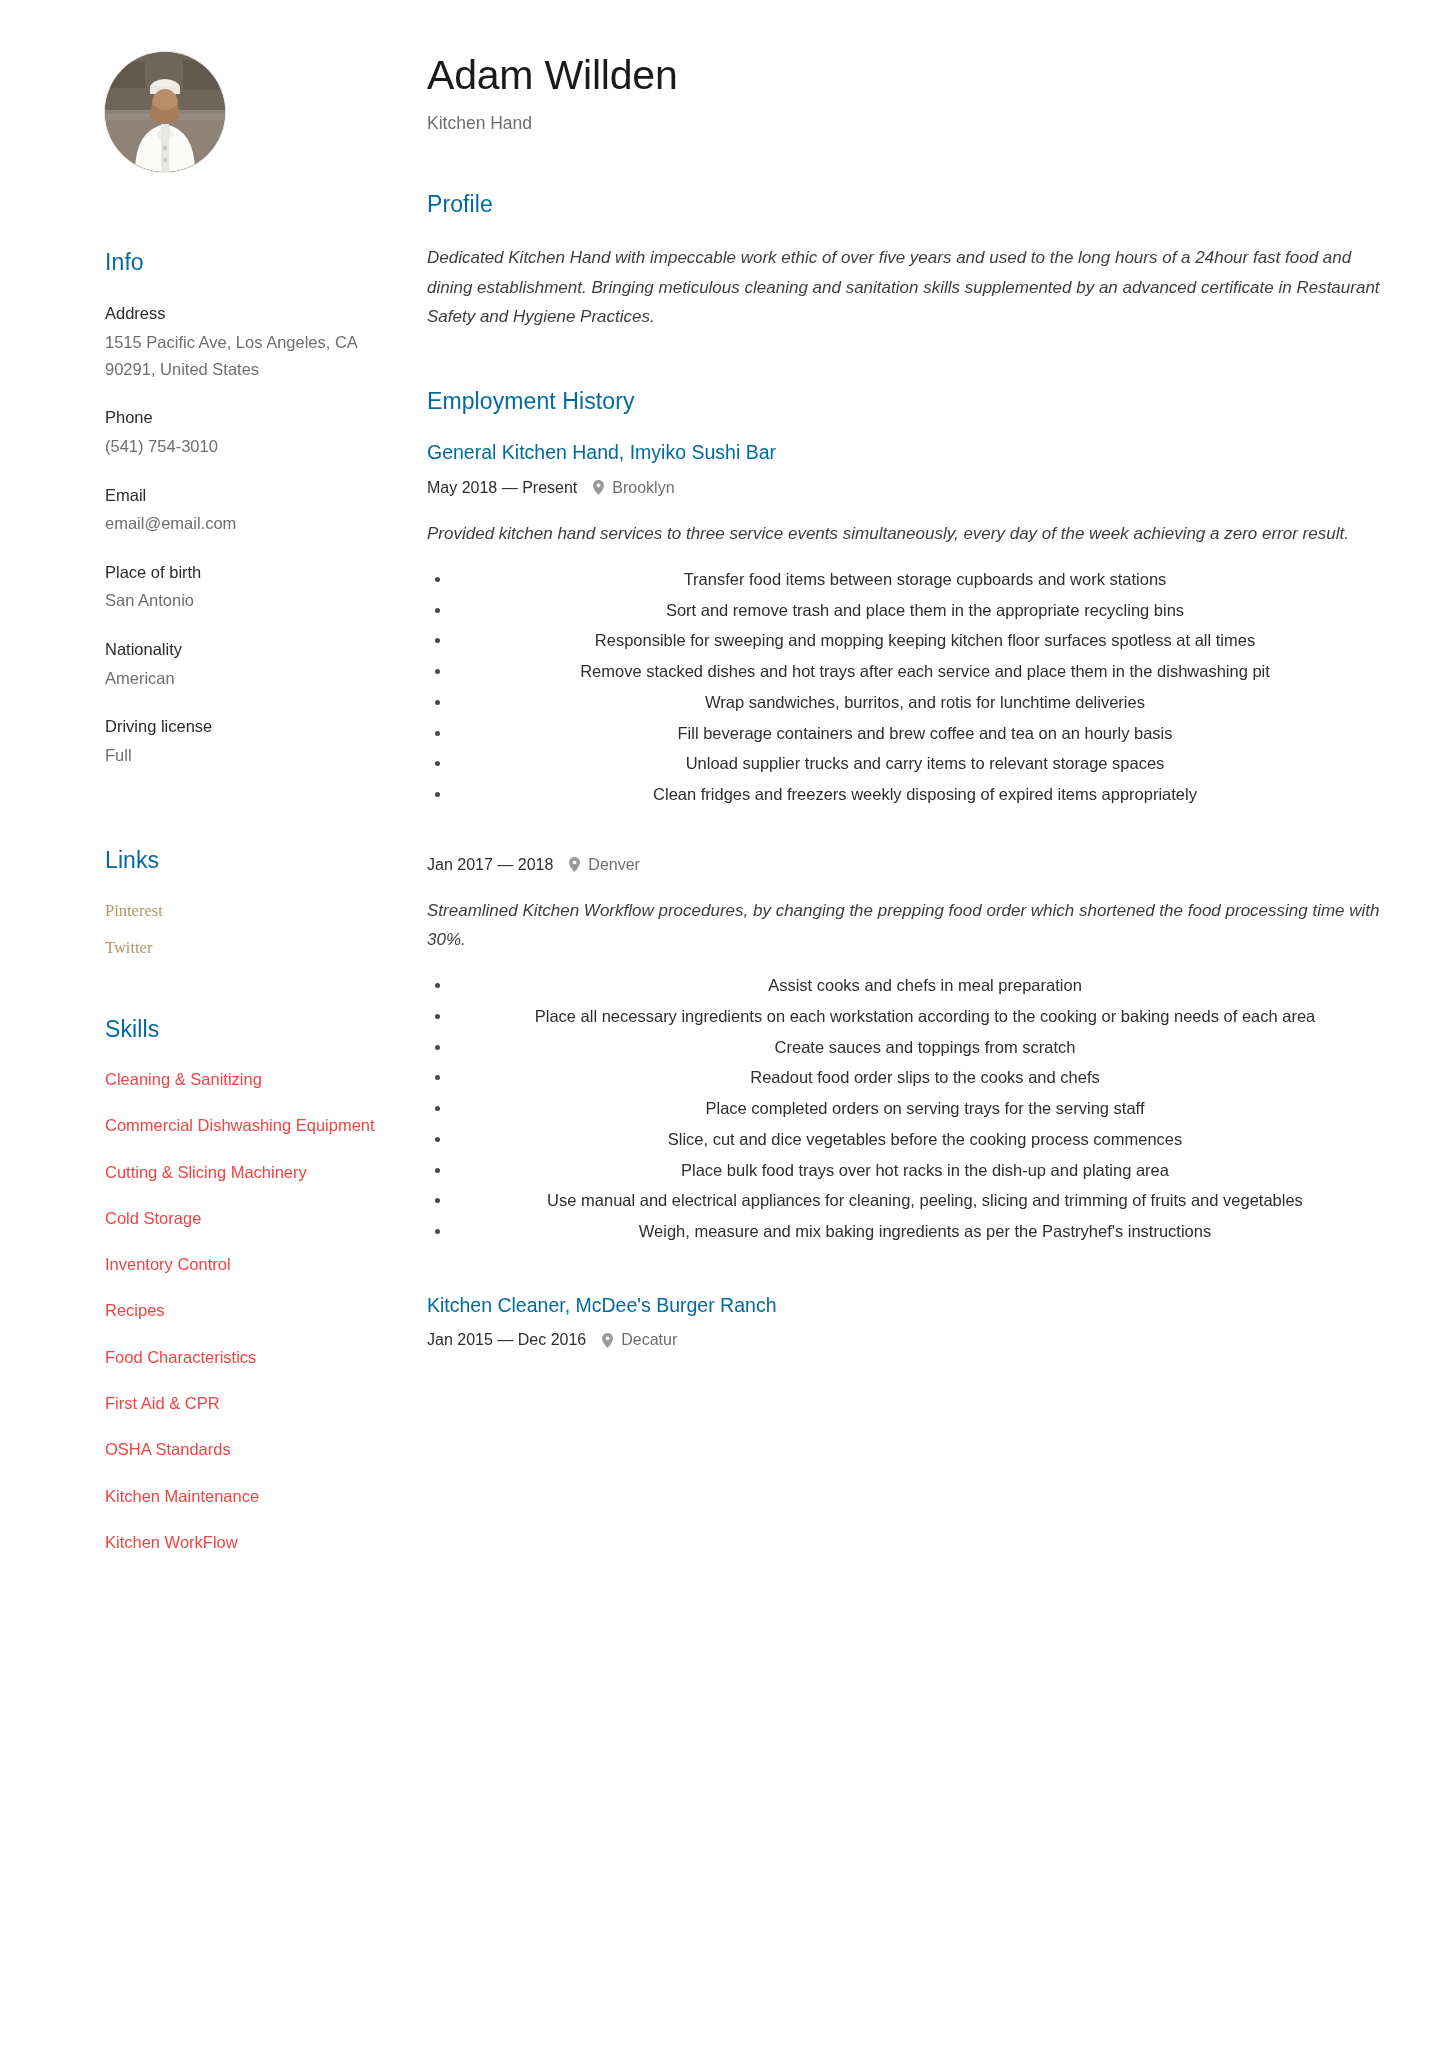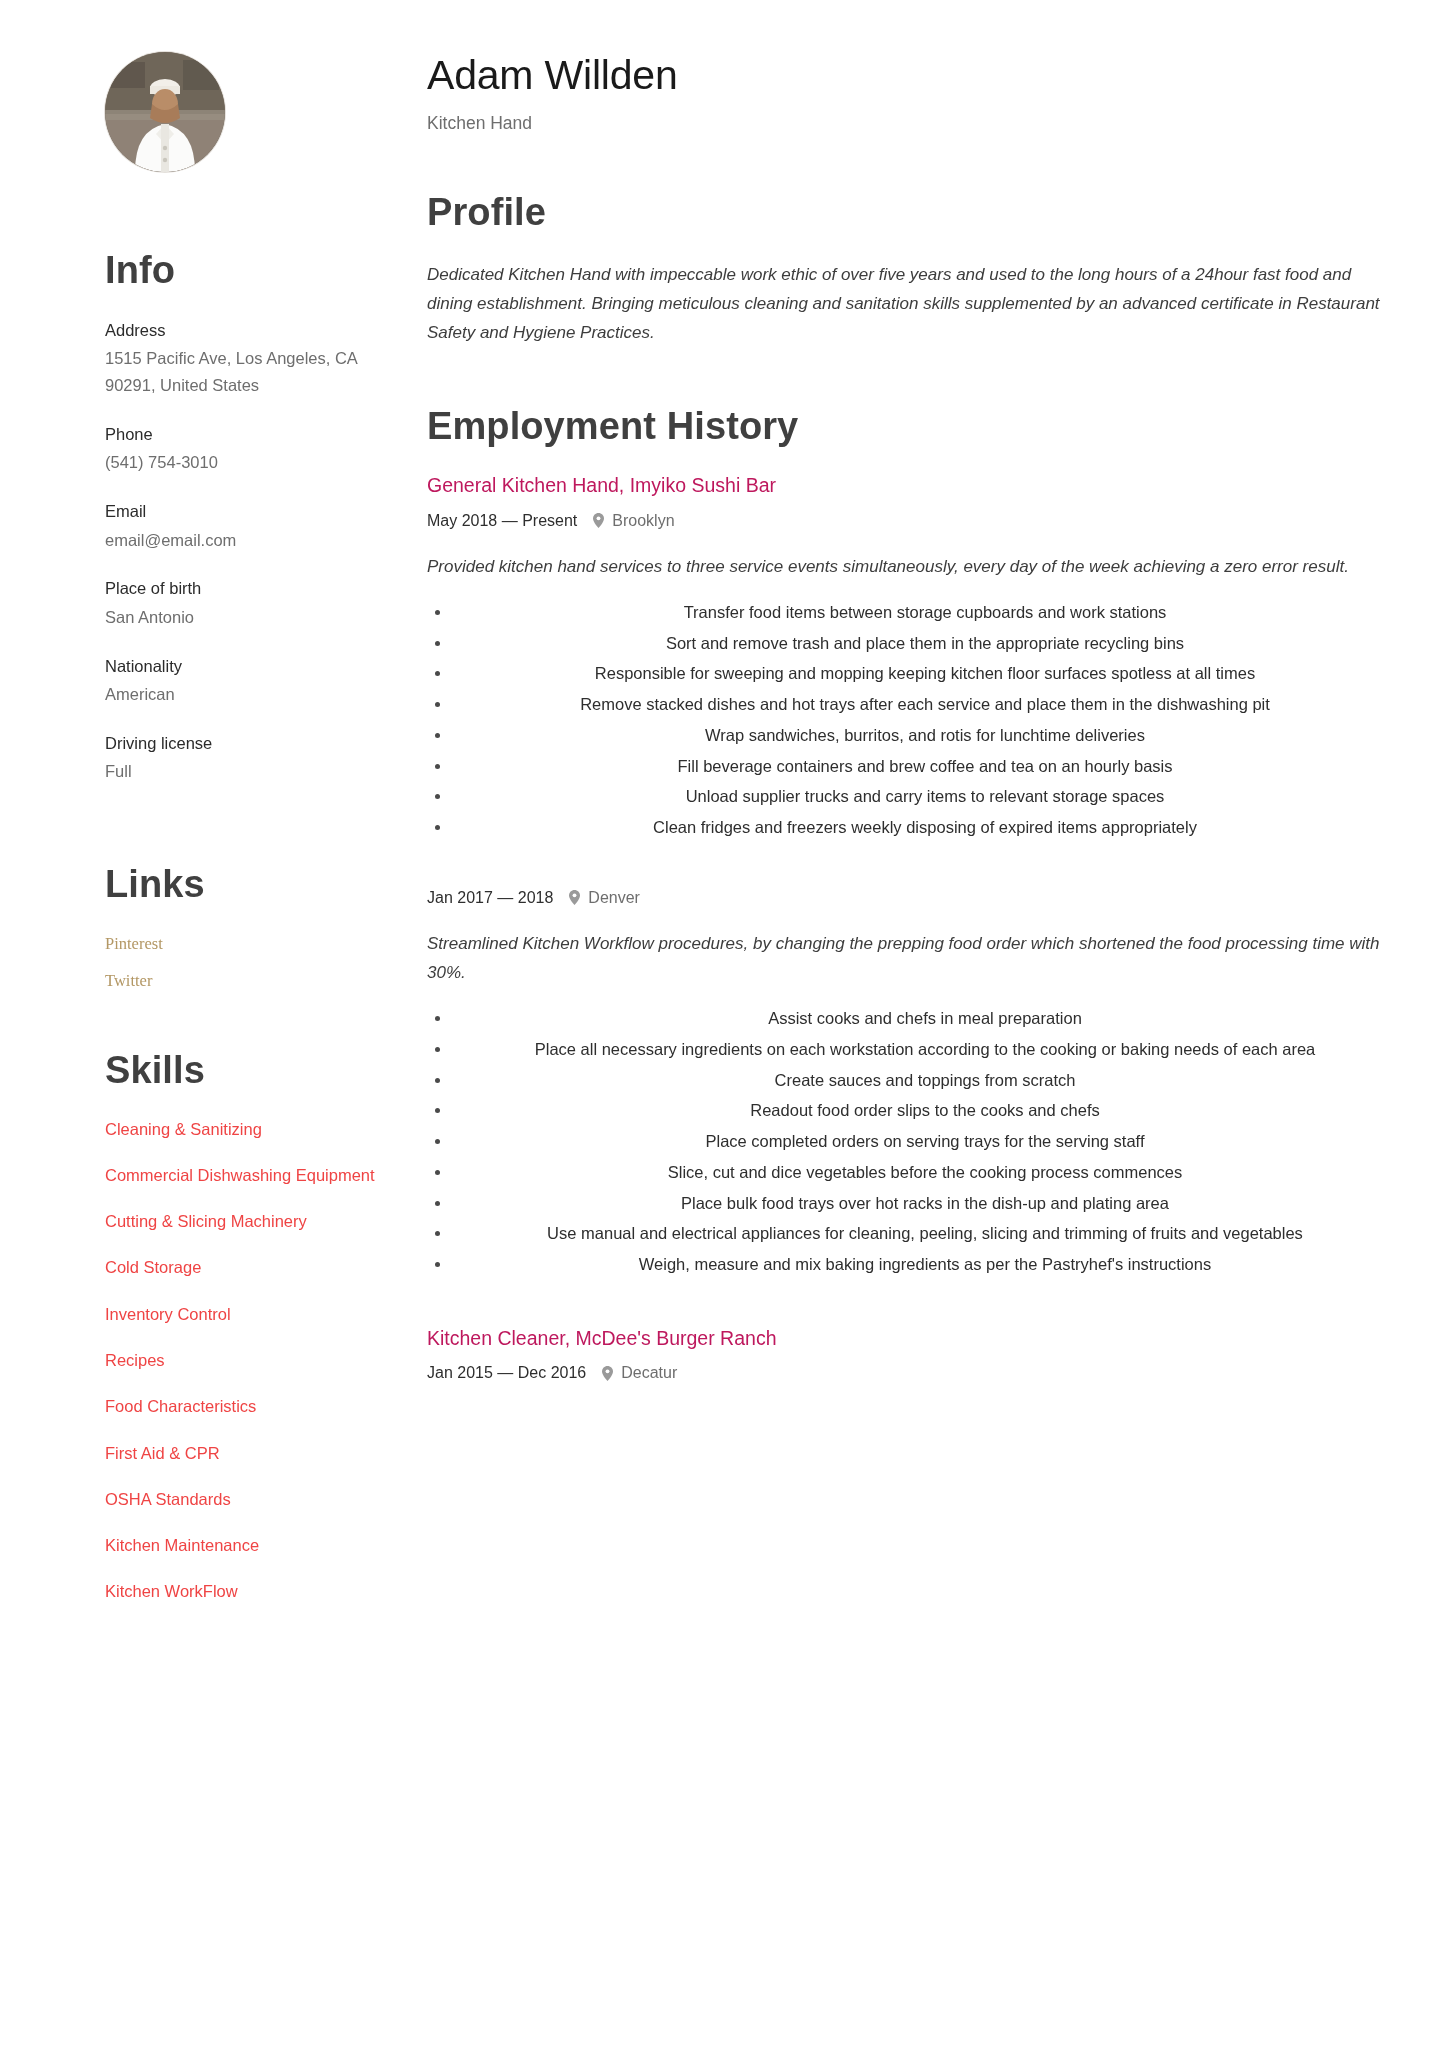--- a/index.html
+++ b/index.html
@@ -43,23 +43,23 @@
     overflow: hidden;
     position: relative;
     background: #6b6257;
     box-shadow: 0 0 0 1px #e4e0db;
   }
   .avatar svg { display: block; width: 120px; height: 120px; }
 
   .side-section { margin-top: 0; }
 
   .section-heading {
-    color: #404040;
-    font-size: 38px;
-    font-weight: 700;
+    color: #0369a1;
+    font-size: 23px;
+    font-weight: 400;
     letter-spacing: 0.1px;
     line-height: 1.1;
   }
 
   .sidebar .section-heading { margin-bottom: 26px; }
 
   .info-block { margin-bottom: 23px; }
 
   .info-label {
     font-size: 16.5px;
@@ -126,21 +126,21 @@
     font-size: 17px;
     line-height: 1.72;
     color: #3d3d3d;
   }
 
   .job { margin-bottom: 0; }
 
   .job-heading {
     font-size: 19.5px;
     font-weight: 400;
-    color: #be185d;
+    color: #0369a1;
     line-height: 1.3;
     margin-bottom: 13px;
   }
 
   .job-meta {
     display: flex;
     align-items: center;
     font-size: 16px;
     color: #3d3d3d;
     margin-bottom: 22px;

